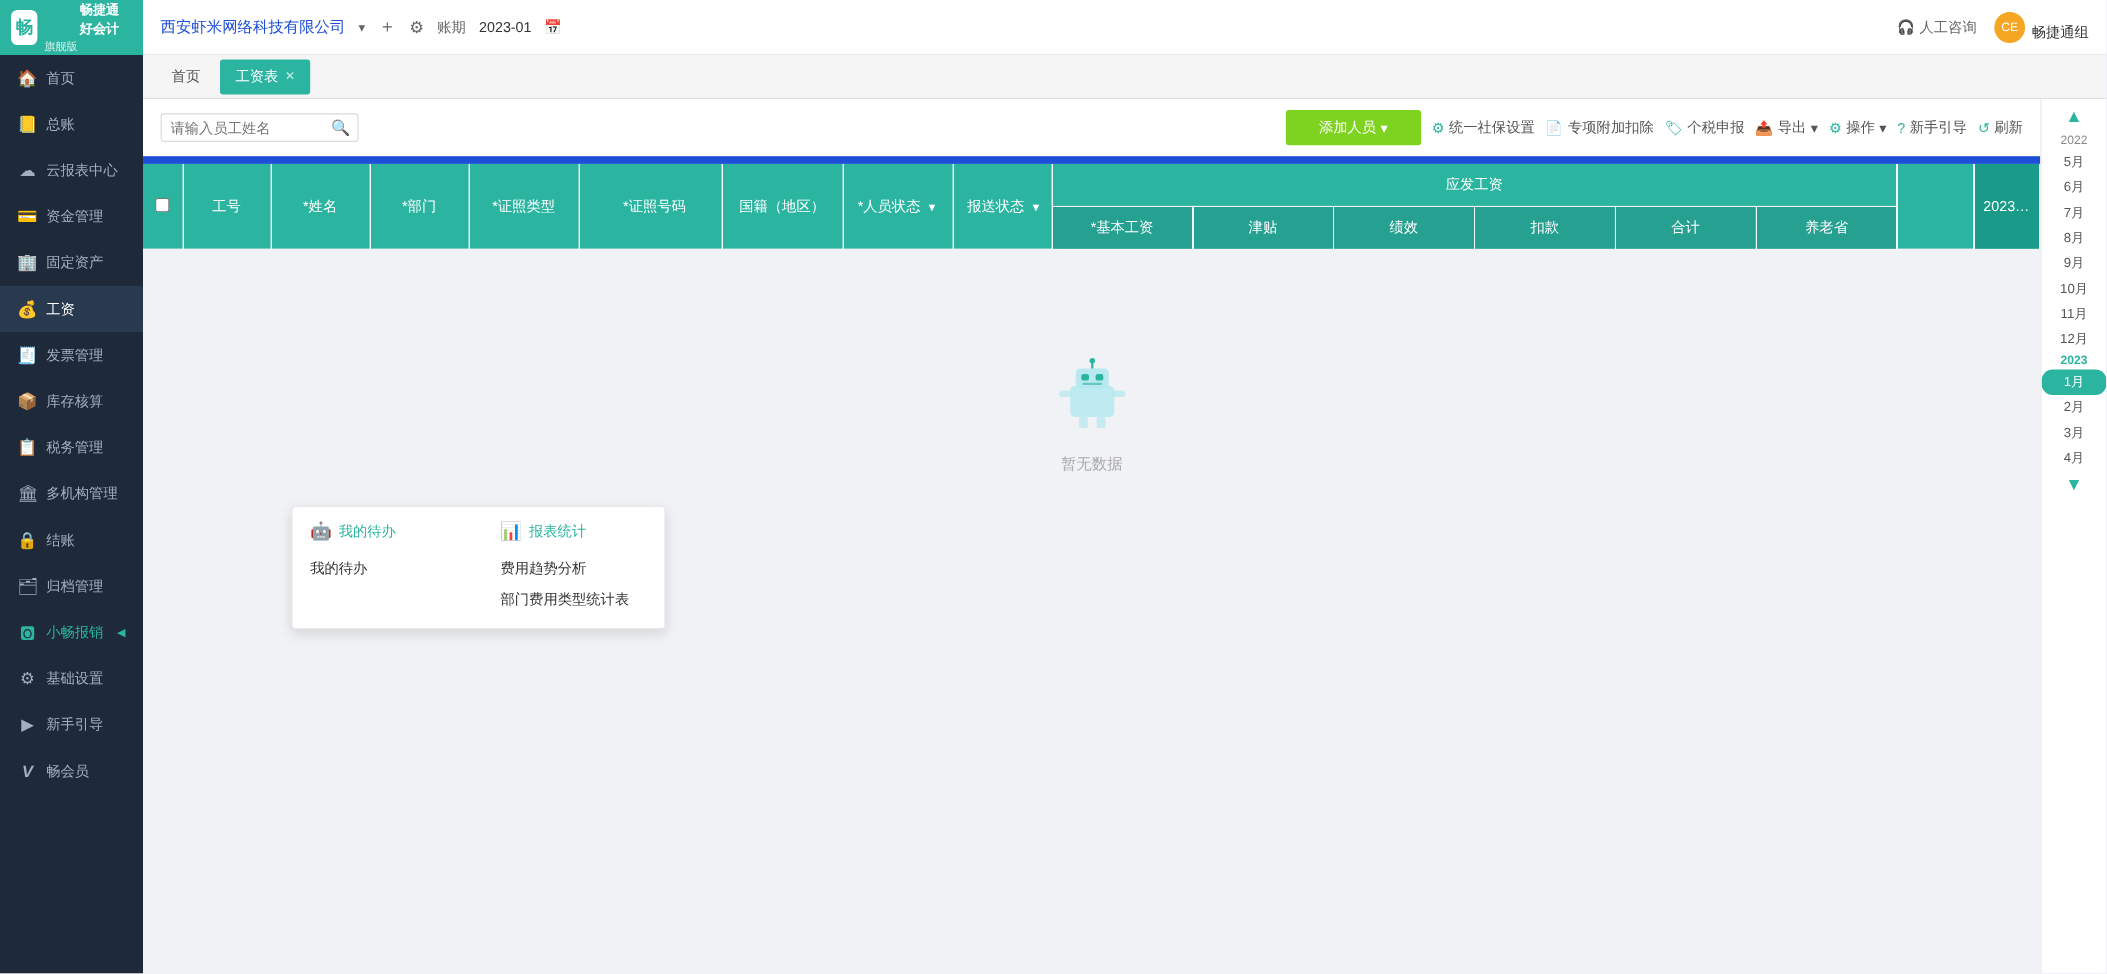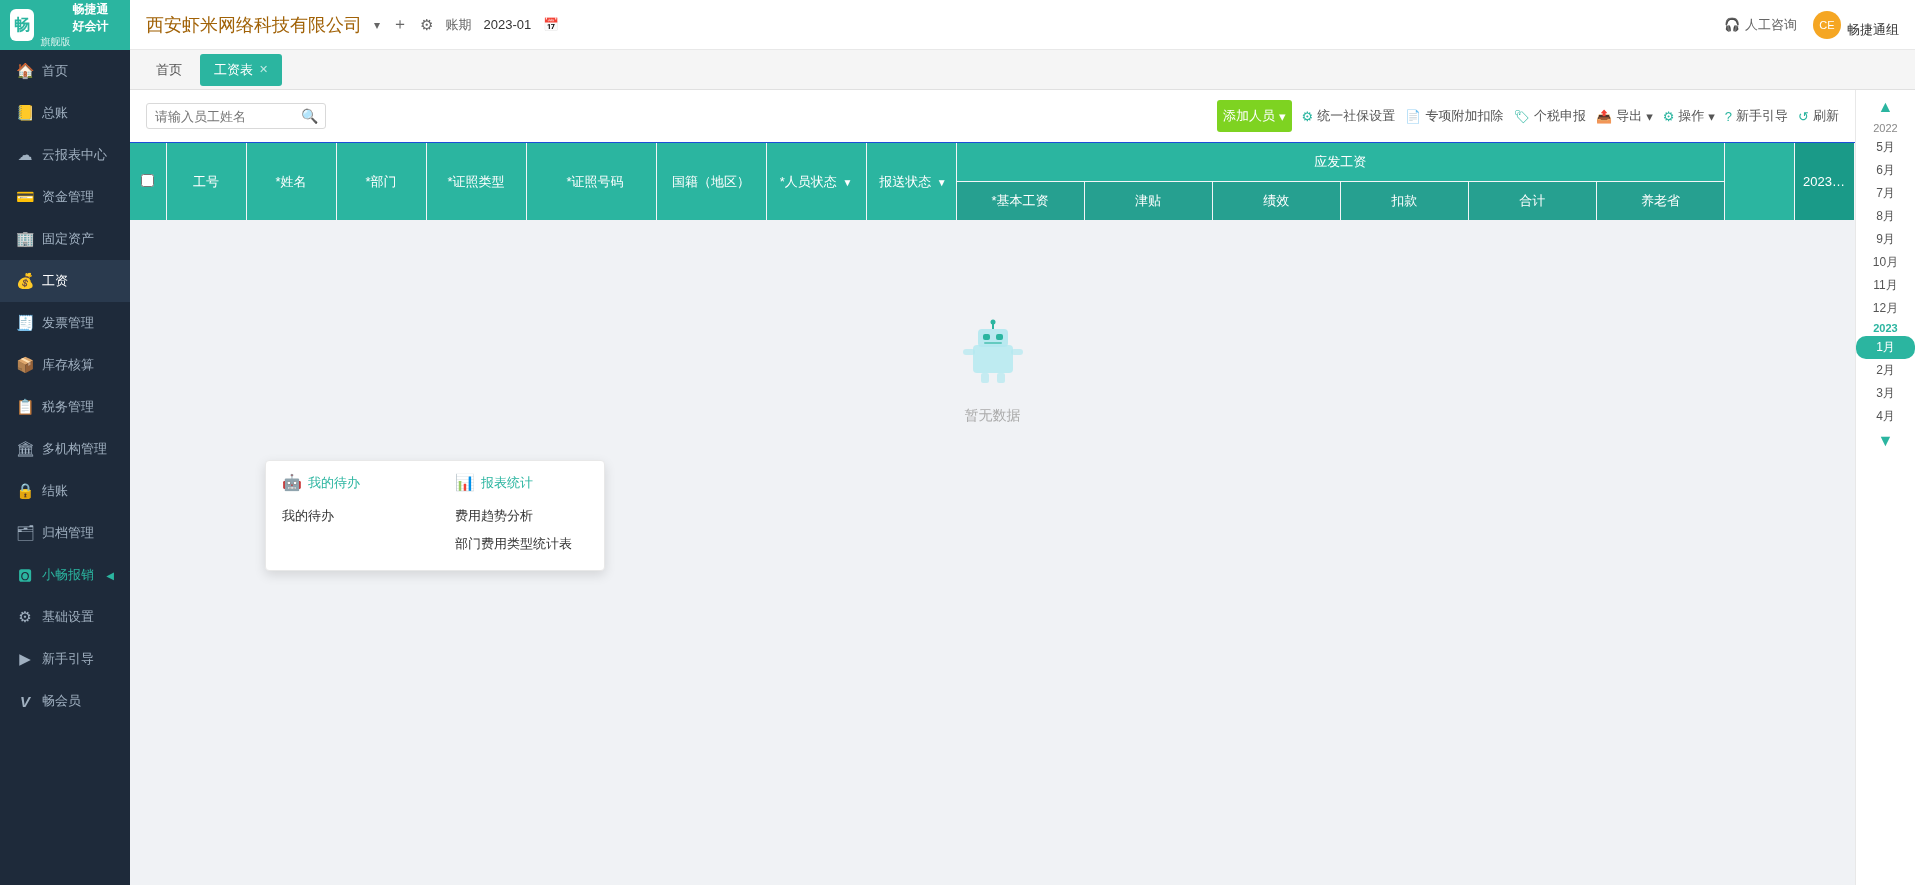--- a/index.html
+++ b/index.html
@@ -57,22 +57,22 @@
       height: 50px;
       background: white;
       display: flex;
       align-items: center;
       padding: 0 16px;
       gap: 12px;
       border-bottom: 1px solid #e8e8e8;
       flex-shrink: 0;
     }
     .company-name {
-      font-size: 18px;
-      color: #a16207;
+      font-size: 14px;
+      color: #1d4ed8;
       font-weight: 500;
     }
     .topbar-chevron { color: #666; font-size: 12px; cursor: pointer; }
     .topbar-add { color: #666; font-size: 16px; cursor: pointer; }
     .topbar-gear { color: #666; font-size: 15px; cursor: pointer; }
     .period-label { color: #666; font-size: 13px; }
     .period-value { color: #333; font-weight: 500; }
     .period-cal { color: #2bb5a0; cursor: pointer; }
     .topbar-right { margin-left: auto; display: flex; align-items: center; gap: 16px; }
     .topbar-service { color: #666; font-size: 13px; cursor: pointer; display: flex; align-items: center; gap: 4px; }
@@ -122,21 +122,21 @@
       display: flex;
       flex-direction: column;
       overflow: hidden;
     }
     .toolbar {
       background: white;
       padding: 10px 16px;
       display: flex;
       align-items: center;
       gap: 0;
-      border-bottom: 1px solid #1d4ed8;
+      border-bottom: 7px solid #1d4ed8;
       flex-shrink: 0;
     }
     .search-box {
       display: flex;
       align-items: center;
       border: 1px solid #d9d9d9;
       border-radius: 3px;
       padding: 4px 8px;
       gap: 6px;
       width: 180px;
@@ -144,21 +144,21 @@
     .search-box input {
       border: none; outline: none; font-size: 13px; color: #999; width: 140px;
       background: transparent;
     }
     .search-icon { color: #aaa; font-size: 14px; }
     .toolbar-right { margin-left: auto; display: flex; align-items: center; gap: 10px; }
     .btn-add {
       background: #7ed321;
       color: white;
       border: none;
-      padding: 7px 6px;
+      padding: 7px 30px;
       border-radius: 3px;
       cursor: pointer;
       font-size: 13px;
       display: flex;
       align-items: center;
       gap: 4px;
     }
     .toolbar-action {
       color: #555;
       font-size: 13px;

